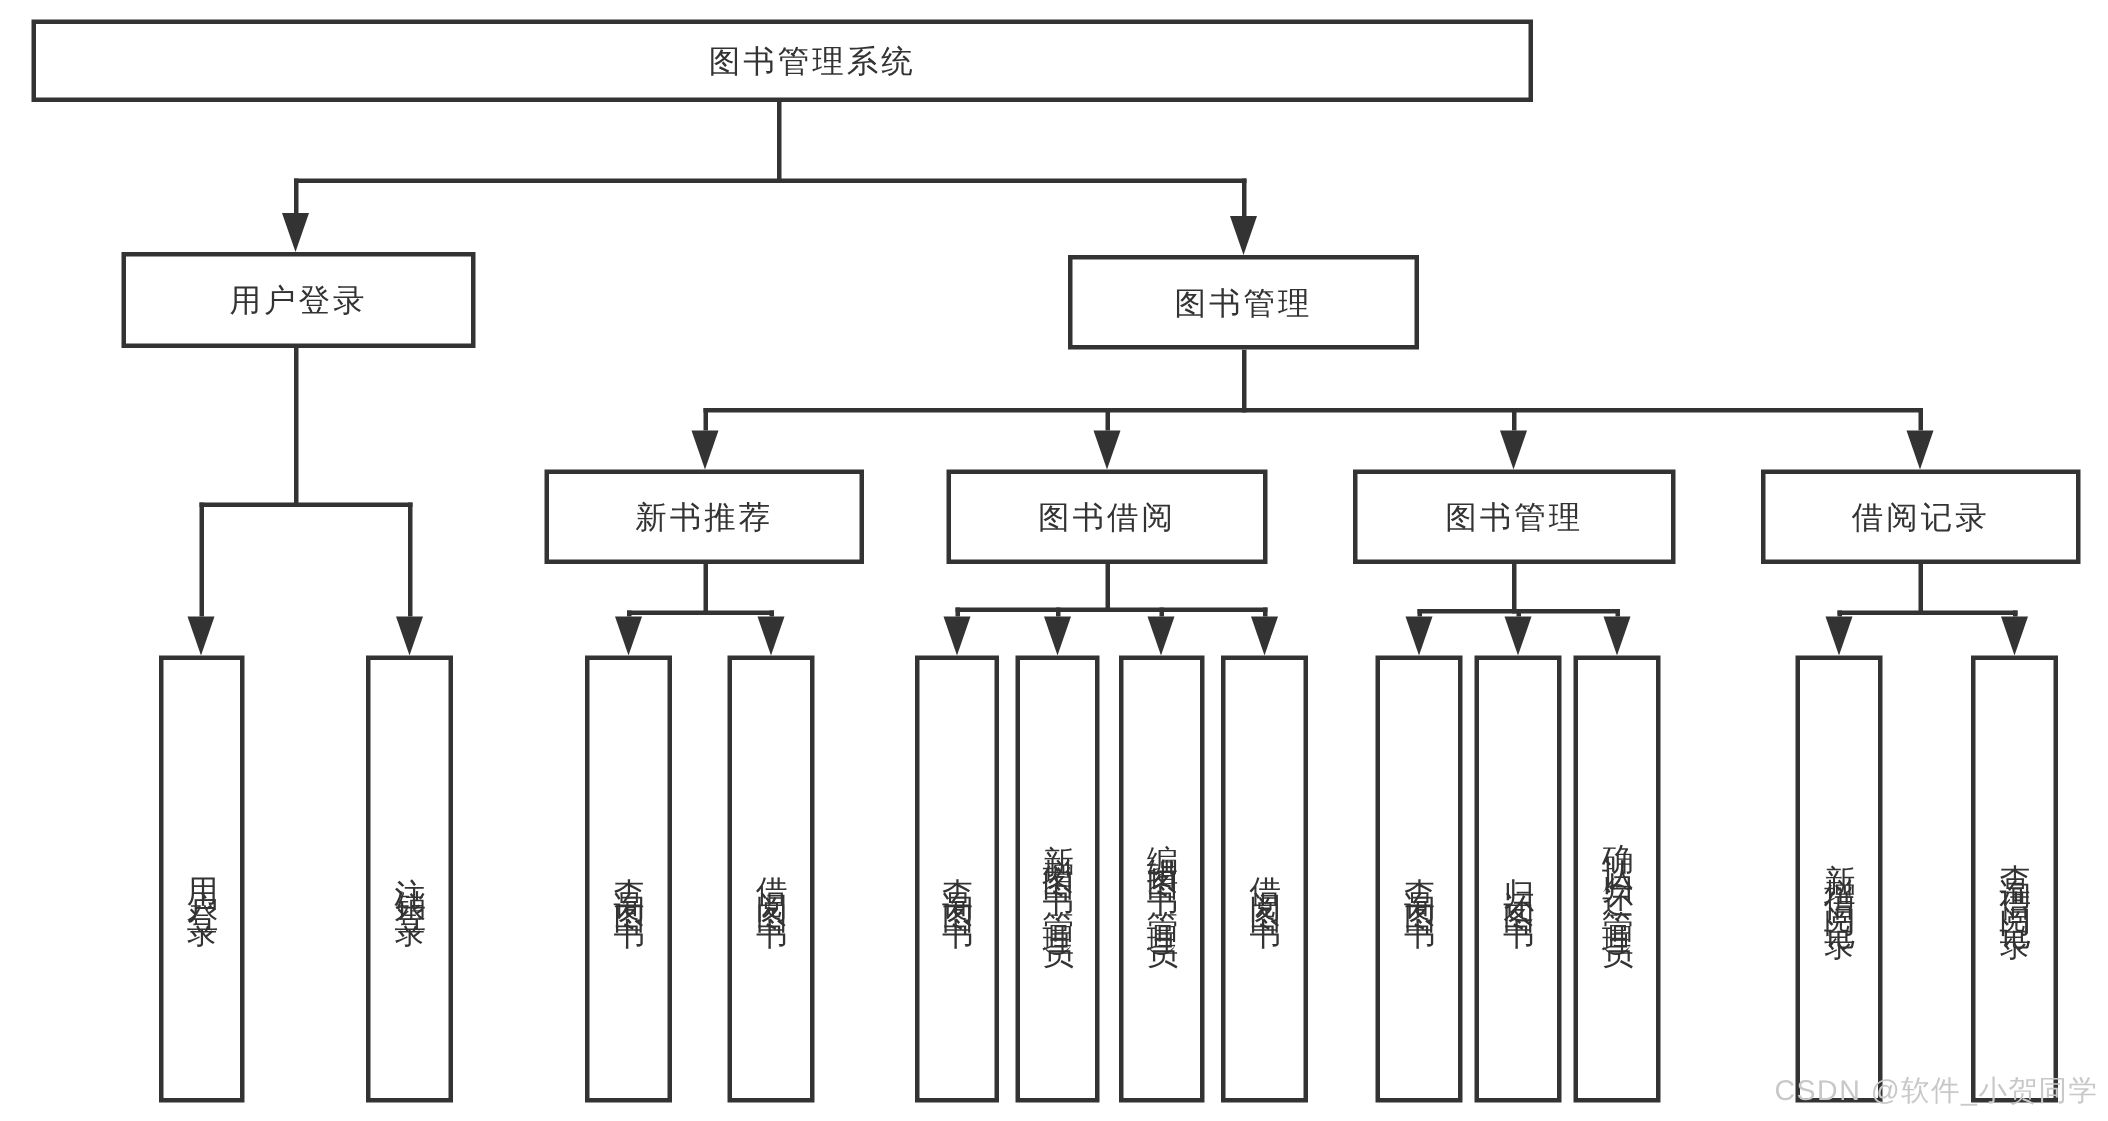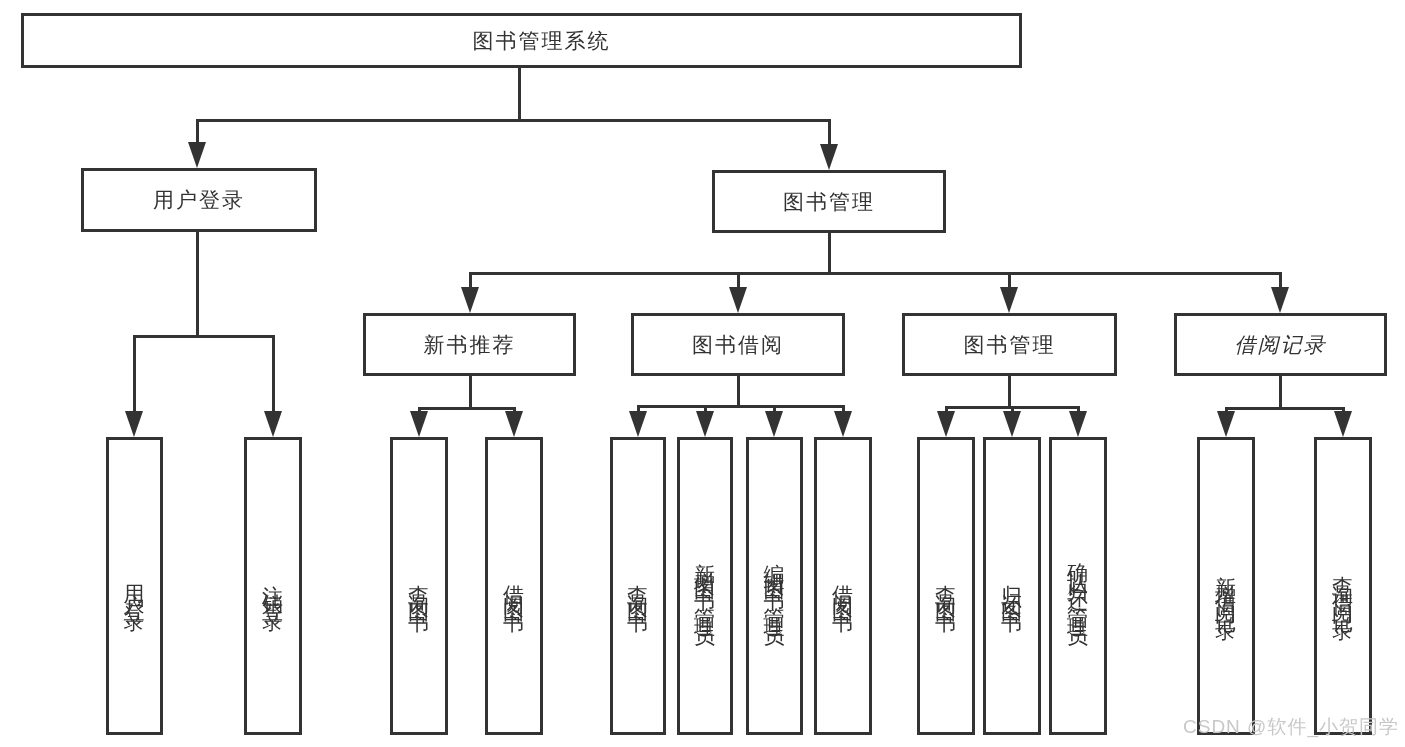--- a/index.html
+++ b/index.html
@@ -162,21 +162,21 @@
       </div>
       <div class="box v" style="left: 917px; top: 437px; width: 58px; height: 298px;">
         <span class="label">查询图书</span>
       </div>
       <div class="box v" style="left: 983px; top: 437px; width: 58px; height: 298px;">
         <span class="label">归还图书</span>
       </div>
       <div class="box v" style="left: 1049px; top: 437px; width: 58px; height: 298px;">
         <span class="label">确认归还（管理员）</span>
       </div>
-      <div class="box h" style="left: 1174px; top: 313px; width: 213px; height: 63px; font-style: italic;">
+      <div class="box h" style="left: 1174px; top: 313px; width: 213px; height: 63px;">
         <span class="label">借阅记录</span>
       </div>
       <div class="box v" style="left: 1197px; top: 437px; width: 58px; height: 298px;">
         <span class="label">新增借阅记录</span>
       </div>
       <div class="box v" style="left: 1314px; top: 437px; width: 58px; height: 298px;">
         <span class="label">查询借阅记录</span>
       </div>
     </div>
   <div class="watermark">CSDN @软件_小贺同学</div>

